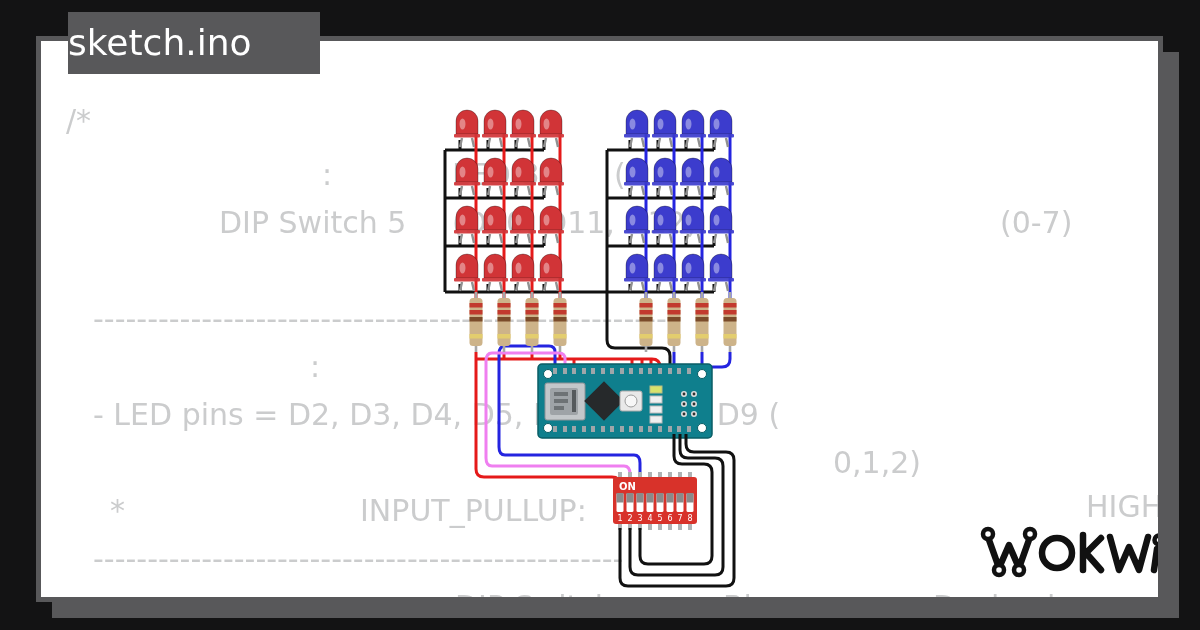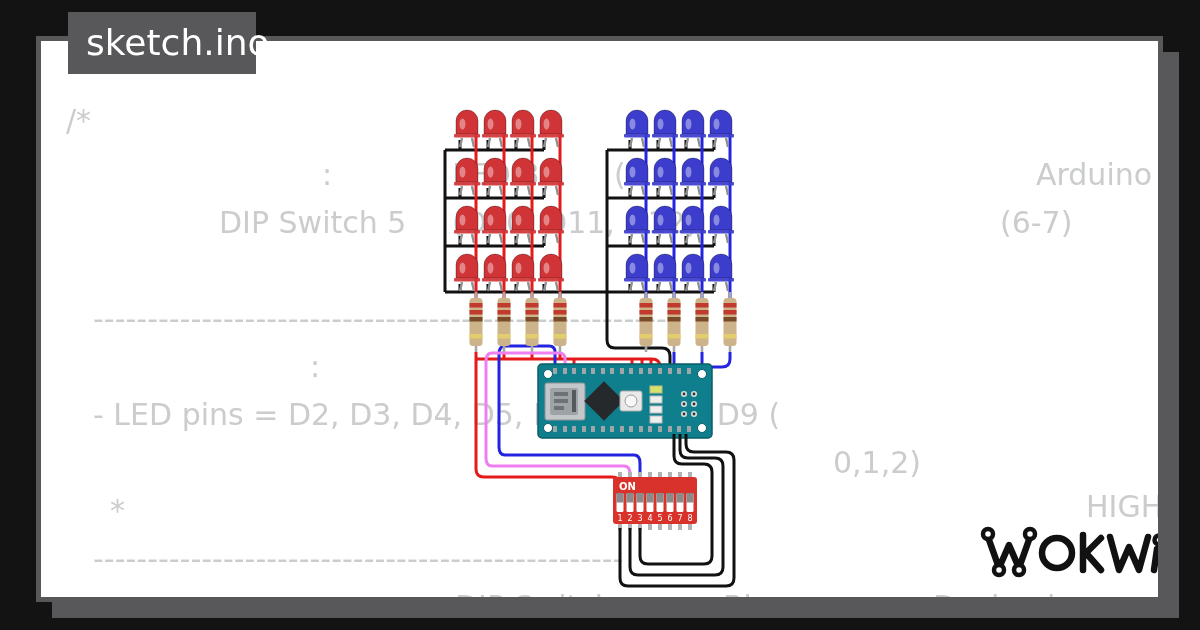--- a/index.html
+++ b/index.html
@@ -9,22 +9,22 @@
     --board:#0f7f8d; --board_edge:#0a5e66; --dip_red:#d8322a;
     --resistor_body:#cdb389; --band_red:#c23a2e; --band_brown:#7a4b2a; --band_gold:#e3cd6e;
     --lead:#a7a7a7; --logo:#111111;
   }
   *{margin:0;padding:0;box-sizing:border-box}
   html,body{width:1200px;height:630px;overflow:hidden}
   body{background:var(--frame);position:relative;font-family:"DejaVu Sans","Liberation Sans",sans-serif}
   .canvas{position:absolute;left:36px;top:36px;width:1127px;height:566px;background:var(--canvas);
           border:5px solid var(--chrome);box-shadow:16px 16px 0 var(--chrome);overflow:hidden}
   .inner{position:absolute;left:-41px;top:-41px;width:1200px;height:630px}
-  .tab{position:absolute;left:68px;top:12px;width:188px;height:62px;background:var(--chrome);
-       color:#fff;font-size:36px;line-height:62px;padding-left:18px;z-index:9}
+  .tab{position:absolute;left:68px;top:12px;width:252px;height:62px;background:var(--chrome);
+       color:#fff;font-size:36px;line-height:62px;z-index:9}
   .frag{position:absolute;font-size:30px;line-height:34px;color:var(--code_text);white-space:pre;z-index:1}
   svg.circuit{position:absolute;left:0;top:0;width:1200px;height:630px;z-index:2}
   
   .led-red{fill:var(--led_red)} .led-blue{fill:var(--led_blue)}
   .res-body{fill:var(--resistor_body)} .b-red{fill:var(--band_red)} .b-brown{fill:var(--band_brown)} .b-gold{fill:var(--band_gold)}
   .w-red{stroke:var(--wire_red)} .w-blue{stroke:var(--wire_blue)} .w-pink{stroke:var(--wire_pink)} .w-black{stroke:var(--wire_black)}
   .wire{fill:none;stroke-width:3;stroke-linecap:butt;stroke-linejoin:round}
   .board{fill:var(--board);stroke:var(--board_edge);stroke-width:1.5}
   .dipbody{fill:var(--dip_red)}
   .diptext{fill:#ffffff;font-family:"DejaVu Sans","Liberation Sans",sans-serif}
@@ -34,29 +34,29 @@
 </head>
 <body>
 
 <div class="canvas">
   <div class="inner">
 
     <span class="frag" style="left:66px;top:104px">/*</span>
     <span class="frag" style="left:322px;top:158px">:</span>
     <span class="frag" style="left:452px;top:158px">LED 8</span>
     <span class="frag" style="left:614px;top:158px">(</span>
-    <span class="frag" style="left:1036px;top:158px">Arduino</span>
     <span class="frag" style="left:219px;top:206px">DIP Switch 5</span>
     <span class="frag" style="left:452px;top:206px">(D10, D11, D12)</span>
-    <span class="frag" style="left:1000px;top:206px">(6-7)</span>
+    <span class="frag" style="left:1000px;top:206px">(0-7)</span>
     <span class="frag" style="left:93px;top:302px">-----------------------------------------------------</span>
     <span class="frag" style="left:310px;top:350px">:</span>
     <span class="frag" style="left:93px;top:398px">- LED pins = D2, D3, D4, D5, D6, D7, D8, D9 (</span>
     <span class="frag" style="left:833px;top:446px">0,1,2)</span>
     <span class="frag" style="left:110px;top:494px">*</span>
+    <span class="frag" style="left:360px;top:494px">INPUT_PULLUP:</span>
     <span class="frag" style="left:1086px;top:490px">HIGH</span>
     <span class="frag" style="left:93px;top:542px">-------------------------------------------------</span>
     <span class="frag" style="left:455px;top:590px">DIP Switch</span>
     <span class="frag" style="left:723px;top:590px">Binary</span>
     <span class="frag" style="left:933px;top:590px">Decimal</span>
 
     <svg class="circuit" viewBox="0 0 1200 630">
       <defs>
         <g id="led">
           <path d="M-11,24 L-11,11 A11,11 0 0 1 11,11 L11,24 Z" stroke="rgba(0,0,0,0.3)" stroke-width="1"></path>

